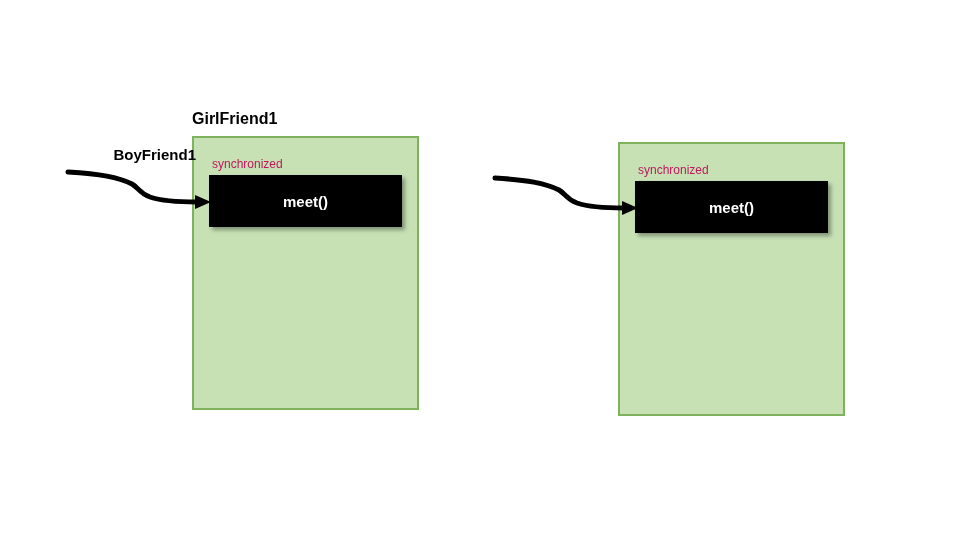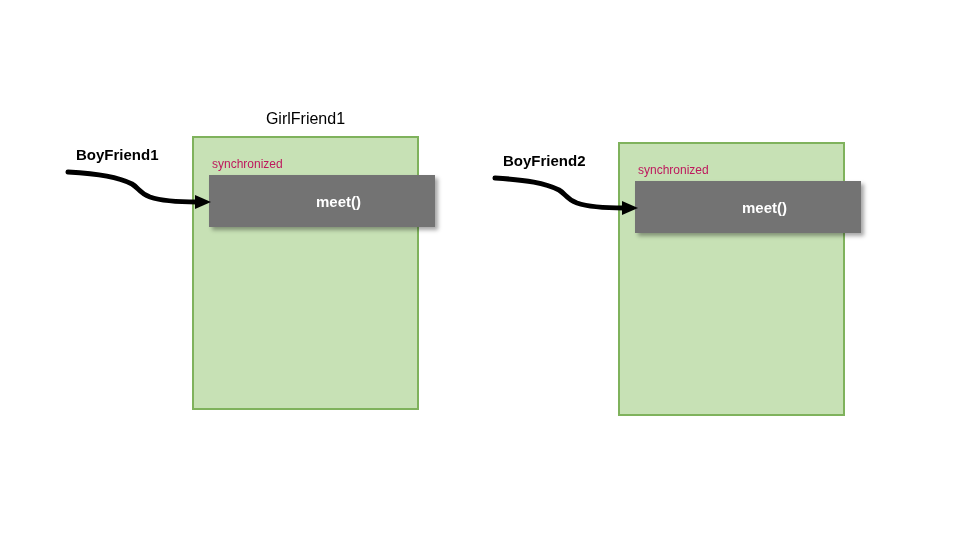--- a/index.html
+++ b/index.html
@@ -13,56 +13,54 @@
     height: 540px;
     background: #ffffff;
     overflow: hidden;
     font-family: "Liberation Sans", sans-serif;
     color: #000000;
   }
   .abs { position: absolute; }
 
   .diagram-title {
     width: 227px;
-    text-align: center;
     font-size: 16px;
     line-height: 20px;
-    font-weight: normal;
+    font-weight: bold;
     color: #000000;
   }
   .object-box {
     width: 227px;
     height: 274px;
     box-sizing: border-box;
     background: #c7e1b5;
     border: 2px solid #7fb25c;
   }
   .sync-label {
     font-size: 12px;
     line-height: 15px;
     color: #be185d;
   }
   .method-box {
     width: 193px;
     height: 52px;
-    background: #737373;
+    background: #000000;
     box-shadow: 3px 3px 4px rgba(0,0,0,0.35);
     display: flex;
     align-items: center;
     justify-content: center;
-    padding-left: 33px;
   }
   .method-label {
     color: #ffffff;
     font-size: 15px;
     font-weight: bold;
   }
   .caller-label {
     width: 120px;
-    text-align: left;
+    text-align: right;
     font-size: 15px;
     line-height: 18px;
     font-weight: bold;
     color: #000000;
   }
   #arrow-layer {
     position: absolute;
     left: 0; top: 0;
     width: 960px;
     height: 540px;
@@ -102,21 +100,20 @@
 
 
   <div class="abs object-box" id="box-2"></div>
 
   <div class="abs sync-label" id="sync-2">synchronized</div>
 
   <div class="abs method-box" id="method-2">
     <span class="method-label">meet()</span>
   </div>
 
-  <div class="abs caller-label" id="caller-2">BoyFriend2</div>
 
   <svg id="arrow-layer" viewBox="0 0 960 540" xmlns="http://www.w3.org/2000/svg">
     <defs>
       <marker id="arrowhead" markerUnits="userSpaceOnUse" markerWidth="18" markerHeight="14" refX="2" refY="7" orient="auto">
         <path d="M0,0 L16,7 L0,14 Z" fill="#000000"></path>
       </marker>
     </defs>
     <path d="M 68 172 C 100 174 118 177 132 184 C 139 188 139 193 150 197 C 162 201 180 202 197 202" fill="none" stroke="#000000" stroke-width="5" stroke-linecap="round" marker-end="url(#arrowhead)"></path>
     <path d="M 68 172 C 100 174 118 177 132 184 C 139 188 139 193 150 197 C 162 201 180 202 197 202" transform="translate(427,6)" fill="none" stroke="#000000" stroke-width="5" stroke-linecap="round" marker-end="url(#arrowhead)"></path>
   </svg>

